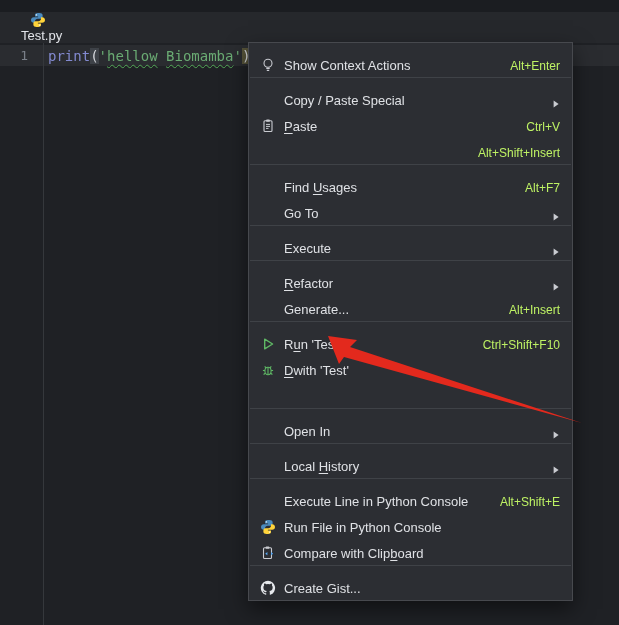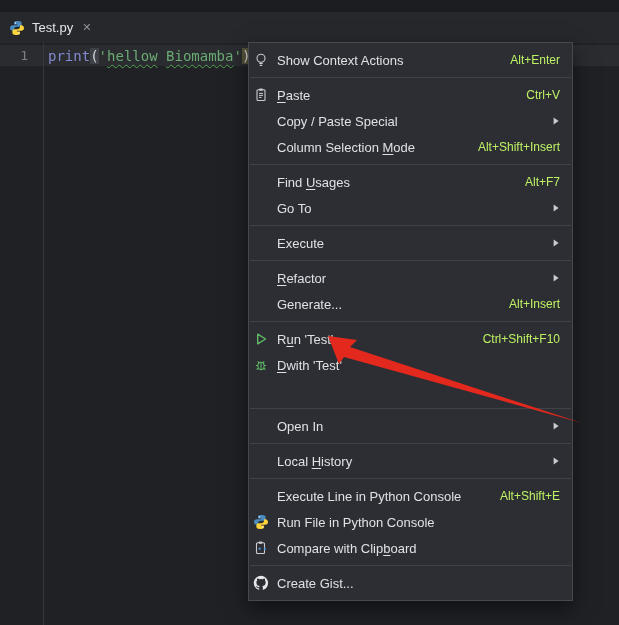--- a/index.html
+++ b/index.html
@@ -3,22 +3,22 @@
 <meta charset="utf-8">
 <style>
   * { margin:0; padding:0; box-sizing:border-box; }
   html,body { width:619px; height:625px; overflow:hidden; background:#1b1d21;
               font-family:"Liberation Sans", sans-serif; }
   .stage { position:relative; width:619px; height:625px; }
 
   
   .titlebar { position:absolute; left:0; top:0; width:619px; height:12px; background:#1b1d21; }
   .tabbar { position:absolute; left:0; top:12px; width:619px; height:31px; background:#26282c; }
-  .tab { position:absolute; left:0; top:0; height:31px; display:flex; align-items:center;
-         padding:0 10px 0 9px; background:#26282c; }
+  .tab { position:absolute; left:12px; top:0; height:31px; display:flex; align-items:center;
+         padding:0 10px 0 9px; background:#26282c;flex-direction:column; }
   .tab-icon { width:16px; height:16px; margin-right:7px; }
   .tab-icon svg { width:16px; height:16px; display:block; }
   .tab-title { color:#e2e4e9; font-size:13px; }
   .tab-close { color:#8e9299; font-size:11px; margin-left:9px; cursor:default; }
   .tab-underline { position:absolute; left:0; top:39px; width:99px; height:4px; background:#4c4f55; }
 
   
   .editor { position:absolute; left:0; top:43px; width:619px; height:582px; background:#1f2125; }
   .caret-row { position:absolute; left:0; top:2px; width:619px; height:21px; background:#2a2c30; }
   .gutter-border { position:absolute; left:43px; top:0; width:1px; height:582px; background:#35383c; }
@@ -29,21 +29,21 @@
   .tok-func { color:#8289cf; }
   .tok-paren { color:#d4d6db; }
   .lparen-box { background:#3e4248; }
   .rparen-box { background:#565339; }
   .tok-str { color:#6aab73; }
   .typo { text-decoration:underline wavy #54a857 1px; text-underline-offset:3px; }
 
   
   .menu { position:absolute; left:248px; top:42px; width:325px; background:#2c2e33;
           border:1px solid #47494e; padding:4px 0; box-shadow:0 8px 20px rgba(0,0,0,.5); }
-  .menu-item { height:26px; display:flex; align-items:center; padding:0 12px 0 4px; }
+  .menu-item { height:26px; display:flex; align-items:flex-end; padding:0 12px 0 11px; }
   .mi-icon { width:17px; height:16px; margin-right:7px; flex:none; }
   .mi-icon svg { width:16px; height:16px; display:block; }
   .mi-label { color:#dfe1e5; font-size:13px; white-space:pre; }
   .mi-label u { text-underline-offset:2px; text-decoration-thickness:1px; }
   .mi-right { margin-left:auto; }
   .mi-short { color:#bef264; font-size:12px; }
   .mi-arrow svg { width:8px; height:8px; display:block; }
   .menu-sep { height:1px; background:#3f4247; margin:4px 1px; }
 
   
@@ -87,42 +87,41 @@
           <svg viewBox="0 0 16 16" fill="none" stroke="#c9cbd1" stroke-width="1.1">
             <circle cx="8" cy="6.2" r="4"></circle>
             <path d="M6.3 11.4h3.4M6.8 13.4h2.4"></path>
           </svg>
         </span>
     <span class="mi-label"><span class="pre">Show Context Actions</span><u class="mn"></u><span class="post"></span></span>
     <span class="mi-right mi-short">Alt+Enter</span>
   </div>
       <div class="menu-sep"></div>
       <div class="menu-item">
+    <span class="mi-icon"></span>
+    <span class="mi-label"><span class="pre">Copy / Paste Special</span><u class="mn"></u><span class="post"></span></span>
+    <span class="mi-right mi-arrow">
+          <svg viewBox="0 0 8 8">
+            <path d="M1.6.6 6.6 4 1.6 7.4Z" fill="#c9cbd1"></path>
+          </svg>
+        </span>
+  </div>
+      <div class="menu-item">
     <span class="mi-icon">
           <svg viewBox="0 0 16 16">
             <rect x="4" y="2.8" width="8" height="10.7" rx="1" fill="none" stroke="#c9cbd1" stroke-width="1.1"></rect>
             <rect x="6.2" y="1.6" width="3.6" height="2.2" rx="0.6" fill="#c9cbd1"></rect>
             <path d="M6 6.4h4M6 8.4h4M6 10.4h2.5" stroke="#c9cbd1" stroke-width="1" fill="none"></path>
           </svg>
         </span>
     <span class="mi-label"><span class="pre"></span><u class="mn">P</u><span class="post">aste</span></span>
     <span class="mi-right mi-short">Ctrl+V</span>
   </div>
       <div class="menu-item">
     <span class="mi-icon"></span>
-    <span class="mi-label"><span class="pre">Copy / Paste Special</span><u class="mn"></u><span class="post"></span></span>
-    <span class="mi-right mi-arrow">
-          <svg viewBox="0 0 8 8">
-            <path d="M1.6.6 6.6 4 1.6 7.4Z" fill="#c9cbd1"></path>
-          </svg>
-        </span>
-  </div>
-      <div class="menu-item">
-    <span class="mi-icon"></span>
-    <span class="mi-label"><span class="pre">Column Selection </span><u class="mn">M</u><span class="post">ode</span></span>
     <span class="mi-right mi-short">Alt+Shift+Insert</span>
   </div>
       <div class="menu-sep"></div>
       <div class="menu-item">
     <span class="mi-icon"></span>
     <span class="mi-label"><span class="pre">Find </span><u class="mn">U</u><span class="post">sages</span></span>
     <span class="mi-right mi-short">Alt+F7</span>
   </div>
       <div class="menu-item">
     <span class="mi-icon"></span>

